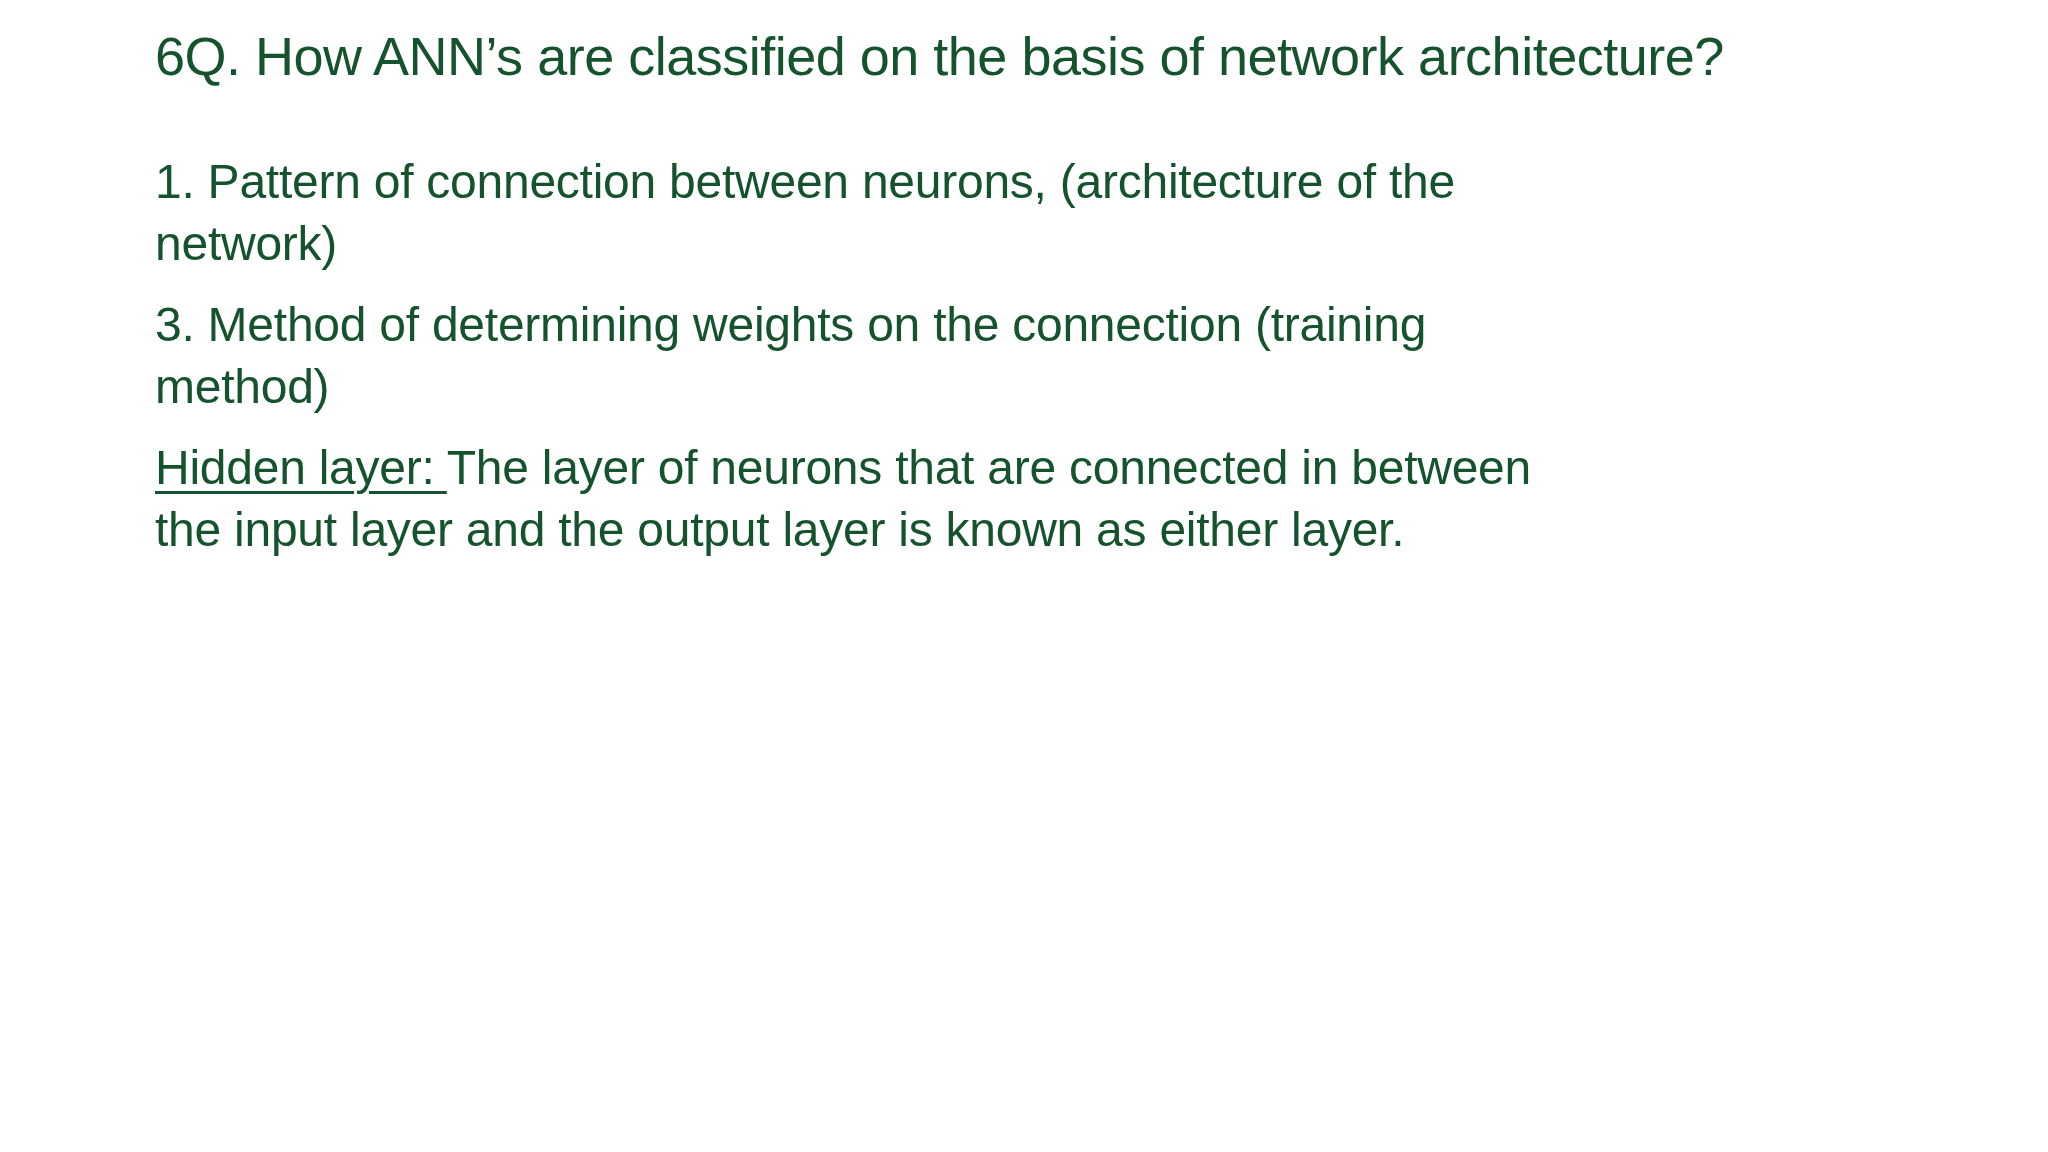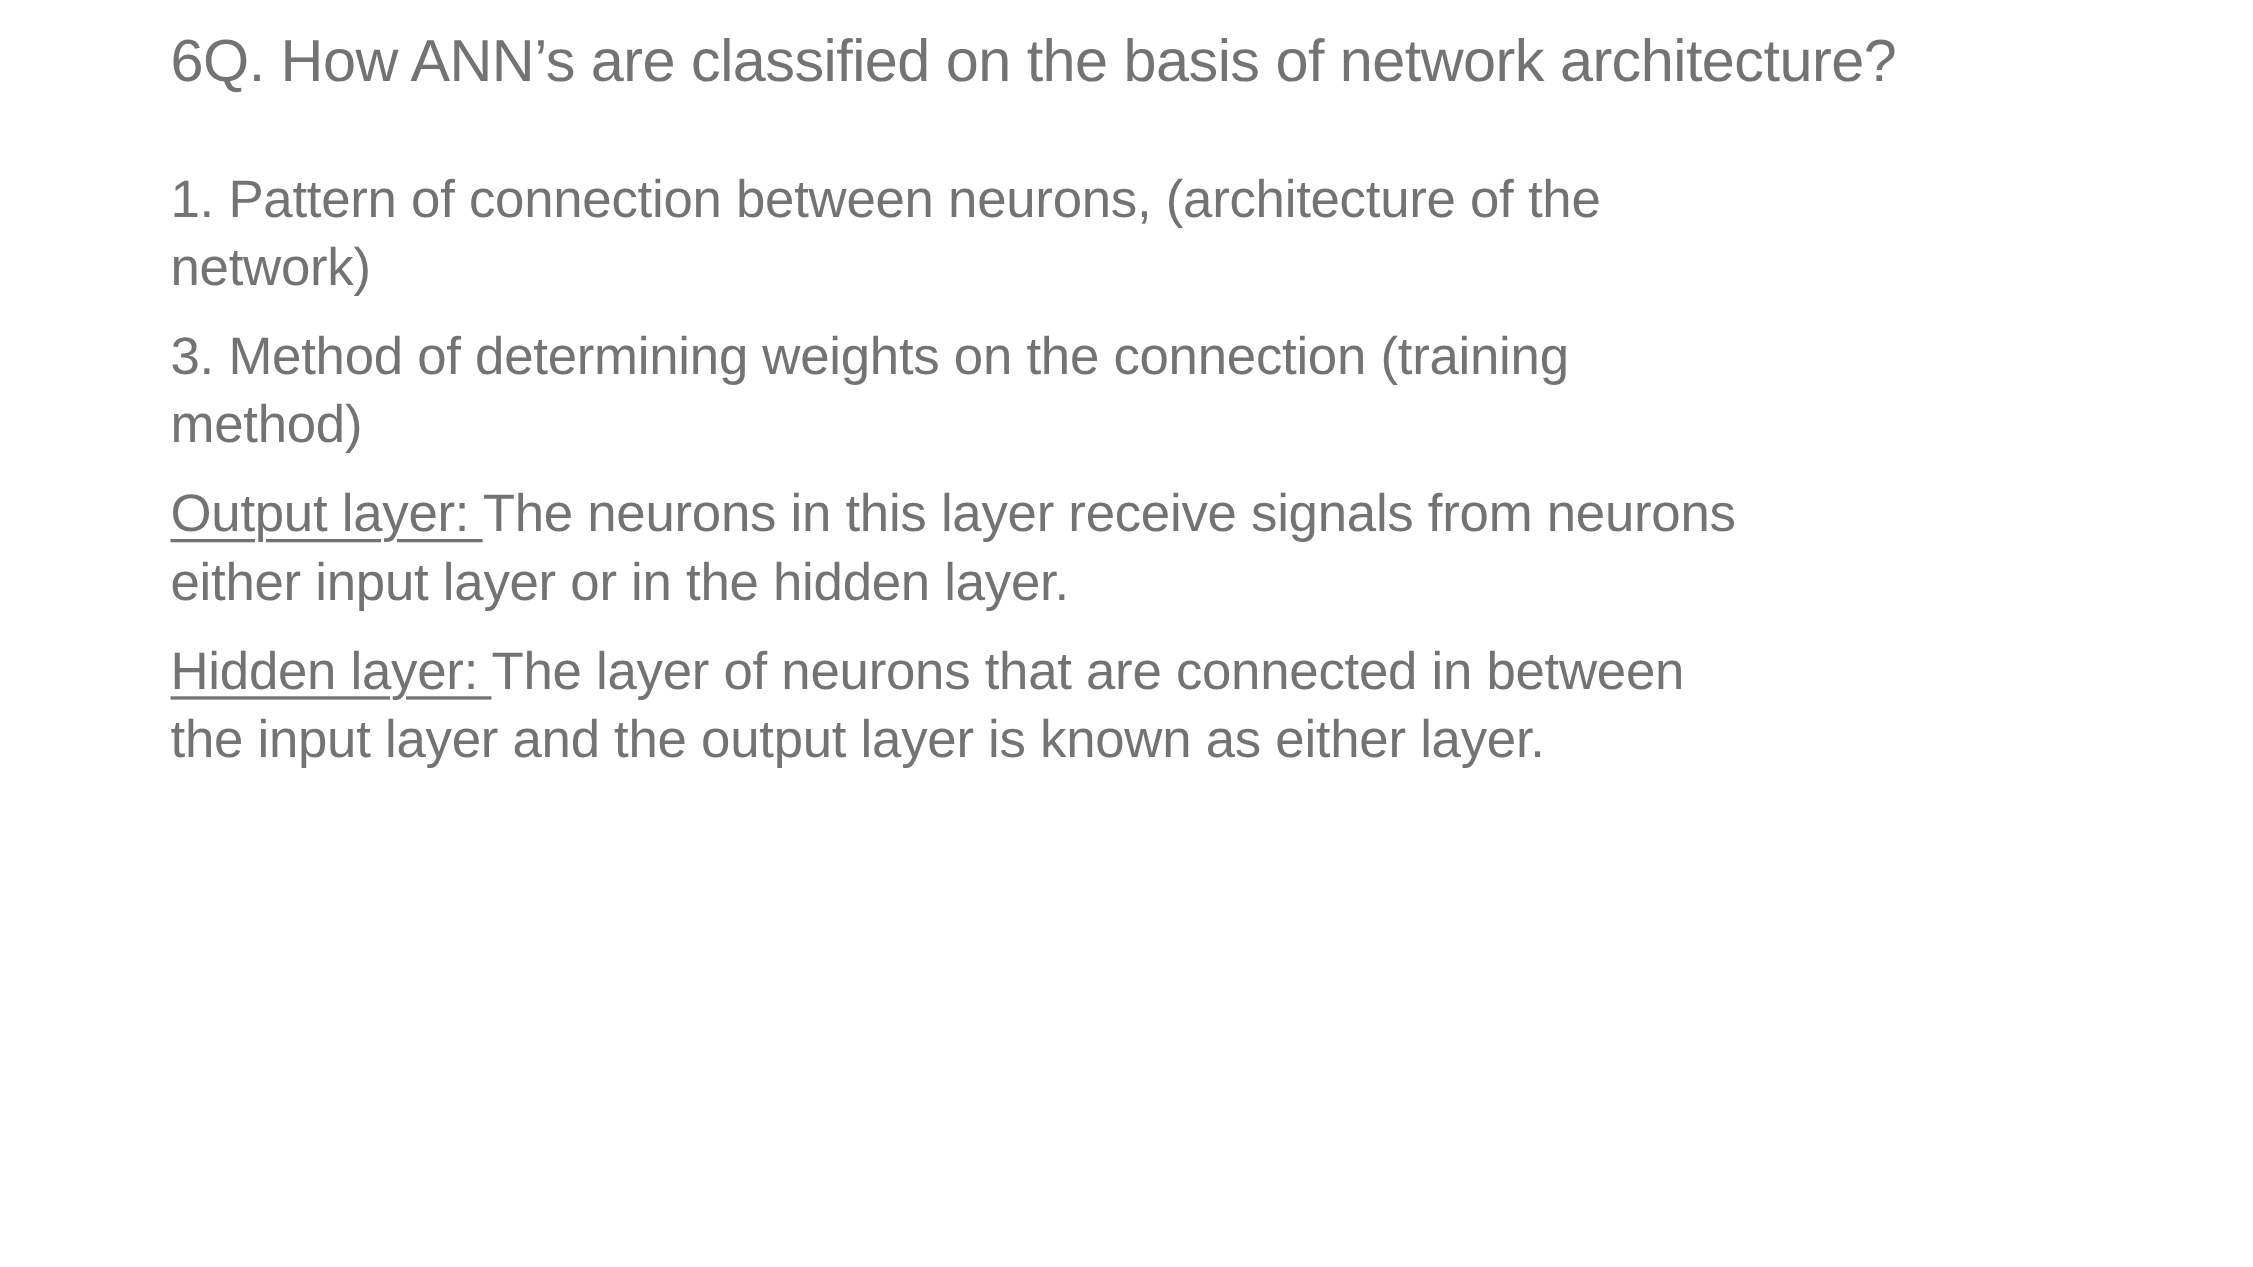--- a/index.html
+++ b/index.html
@@ -5,21 +5,21 @@
   html, body {
     margin: 0;
     padding: 0;
     background: #ffffff;
   }
   .slide {
     position: relative;
     width: 2048px;
     height: 1152px;
     background: #ffffff;
-    color: #737373;
+    color: #14532d;
     font-family: "Liberation Sans", sans-serif;
     box-sizing: border-box;
     padding: 24px 140px 0 155px;
     overflow: hidden;
   }
   .slide-title {
     font-size: 54px;
     font-weight: 400;
     letter-spacing: -0.5px;
     margin: 0;
@@ -51,19 +51,17 @@
   <div class="slide-body">
 
     <p class="slide-paragraph"><span class="lead-underline"></span><span>1. Pattern of connection between neurons, (architecture of the
 network)</span></p>
 
 
     <p class="slide-paragraph"><span class="lead-underline"></span><span>3. Method of determining weights on the connection (training
 method)</span></p>
 
 
-    <p class="slide-paragraph"><span class="lead-underline">Output layer: </span><span>The neurons in this layer receive signals from neurons
-either input layer or in the hidden layer.</span></p>
 
     <p class="slide-paragraph"><span class="lead-underline">Hidden layer: </span><span>The layer of neurons that are connected in between
 the input layer and the output layer is known as either layer.</span></p>
   </div>
 </div>
 
 </body></html>

